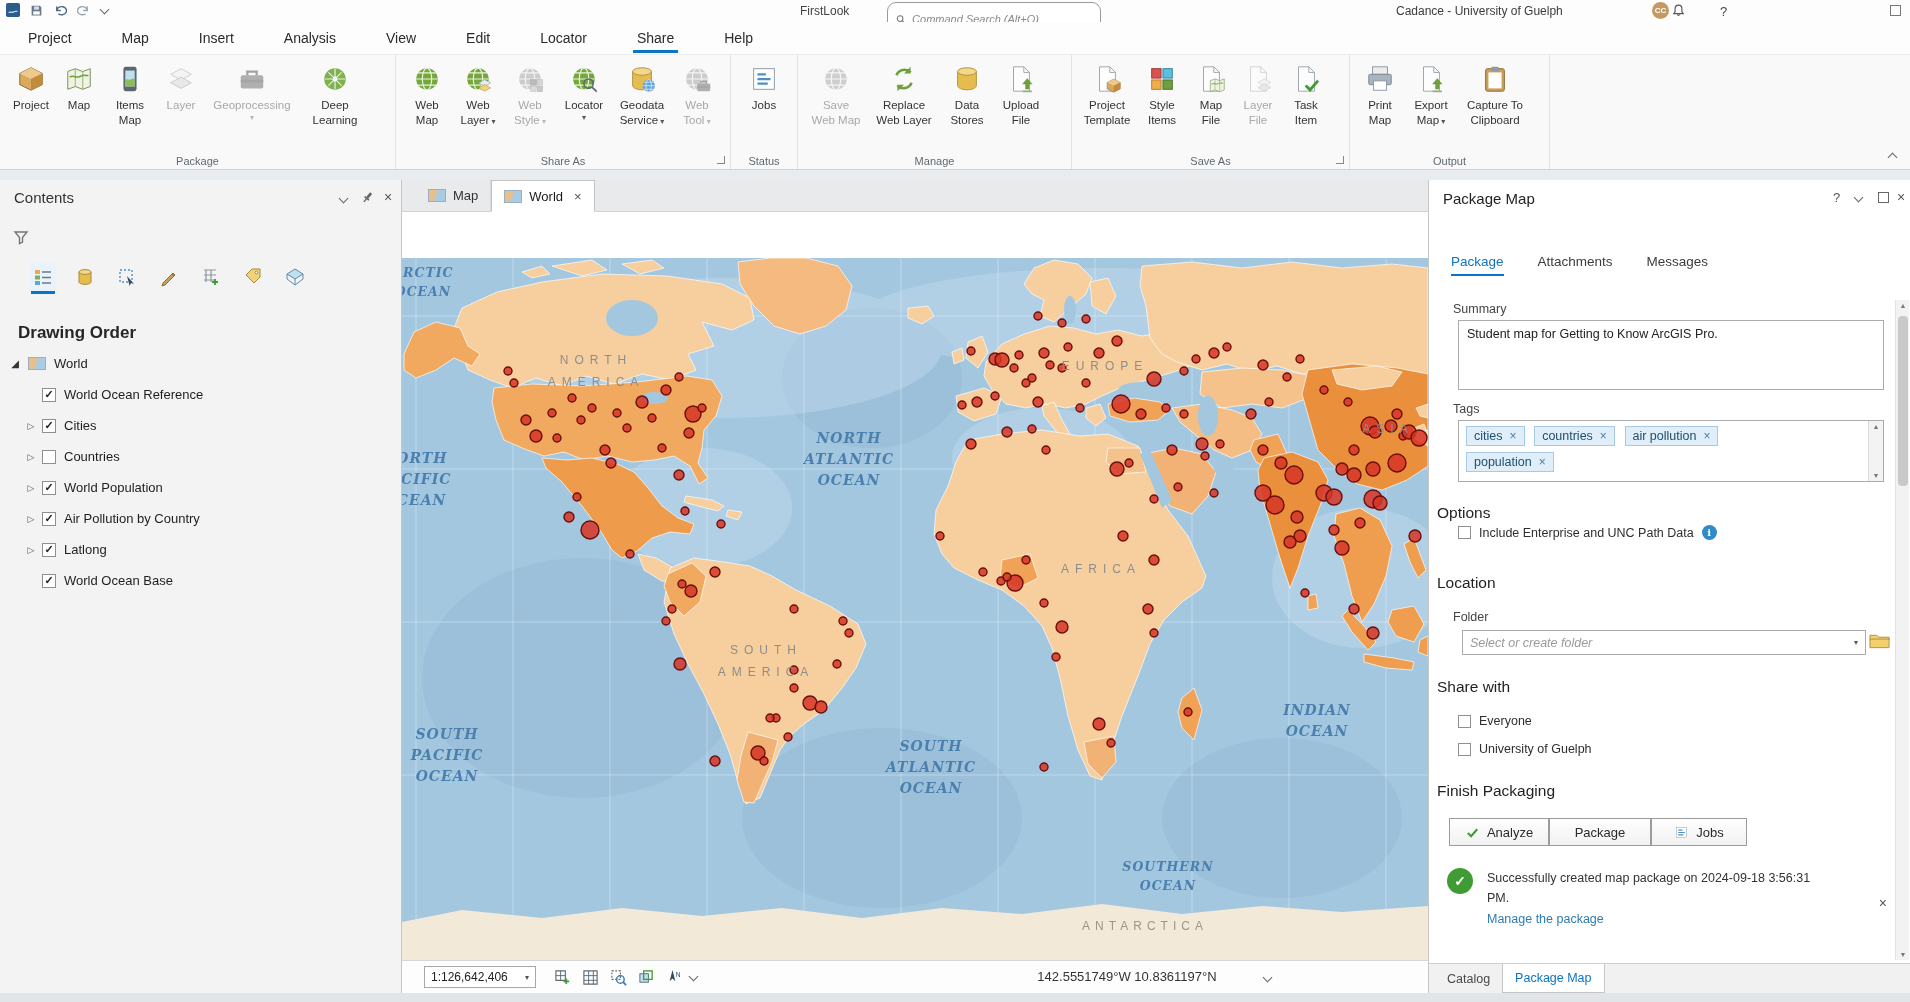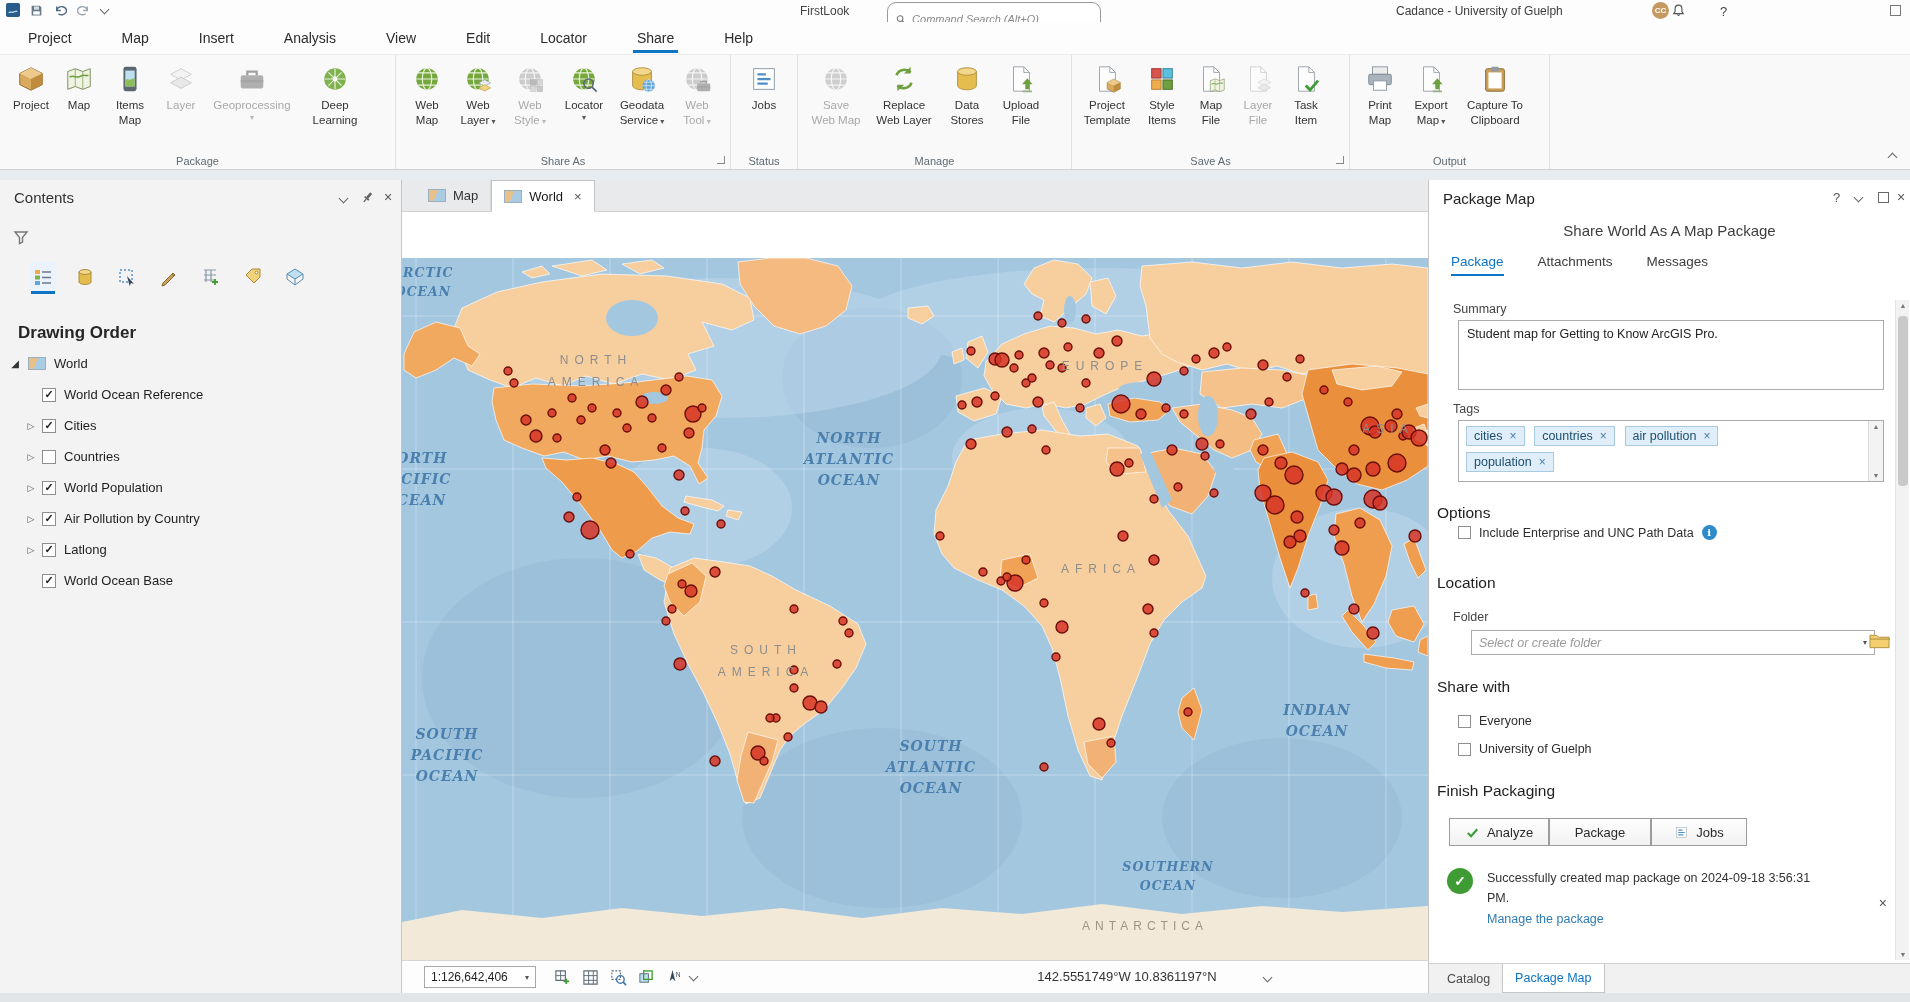--- a/index.html
+++ b/index.html
@@ -909,21 +909,20 @@
     </div>
   </div>
 
   <div class="rpane">
     <div class="rpx rtitle" style="left:14px;top:10px">Package Map</div>
     <span class="rpx" style="left:404px;top:10px;font-size:13px;color:#555">?</span>
     <span class="rpx chev" style="left:426px;top:14px"></span>
     <span class="rpx" style="left:449px;top:12px;width:11px;height:11px;border:1.4px solid #666"></span>
     <span class="rpx xglyph" style="left:468px;top:10px">×</span>
 
-    <div class="rpx rsub" style="left:0;top:42px">Share World As A Map Package</div>
 
     <div class="rpx" style="left:22px;top:74px;display:flex;gap:34px">
       <span class="rtab active">Package</span>
       <span class="rtab">Attachments</span>
       <span class="rtab">Messages</span>
     </div>
 
     <div class="rpx flabel" style="left:24px;top:122px">Summary</div>
     <textarea class="rpx summary" style="left: 29px; top: 140px;">Student map for Getting to Know ArcGIS Pro.</textarea>
 
@@ -954,21 +953,21 @@
 
     <div class="rpx fheading" style="left:8px;top:324px">Options</div>
     <div class="rpx optrow" style="left:29px;top:345px">
       <span class="cb" style="width:13px;height:13px"></span>
       <span>Include Enterprise and UNC Path Data</span>
       <span class="infoi">i</span>
     </div>
 
     <div class="rpx fheading" style="left:8px;top:394px">Location</div>
     <div class="rpx flabel" style="left:24px;top:430px">Folder</div>
-    <div class="rpx selbox" style="left:42px;top:450px">
+    <div class="rpx selbox" style="left:33px;top:450px">
       <span class="ph">Select or create folder</span>
       <span class="dd">▾</span>
     </div>
     <span class="rpx" style="left:440px;top:452px"><svg width="21" height="18" viewBox="0 0 22 18">
           <path d="M1 3h7l2 2h11v11H1Z" fill="#f3cf6e" stroke="#b09040"></path>
           <path d="M1 7h21" stroke="#b09040"></path>
         </svg></span>
 
     <div class="rpx fheading" style="left:8px;top:498px">Share with</div>
     <div class="rpx optrow" style="left:29px;top:534px">

